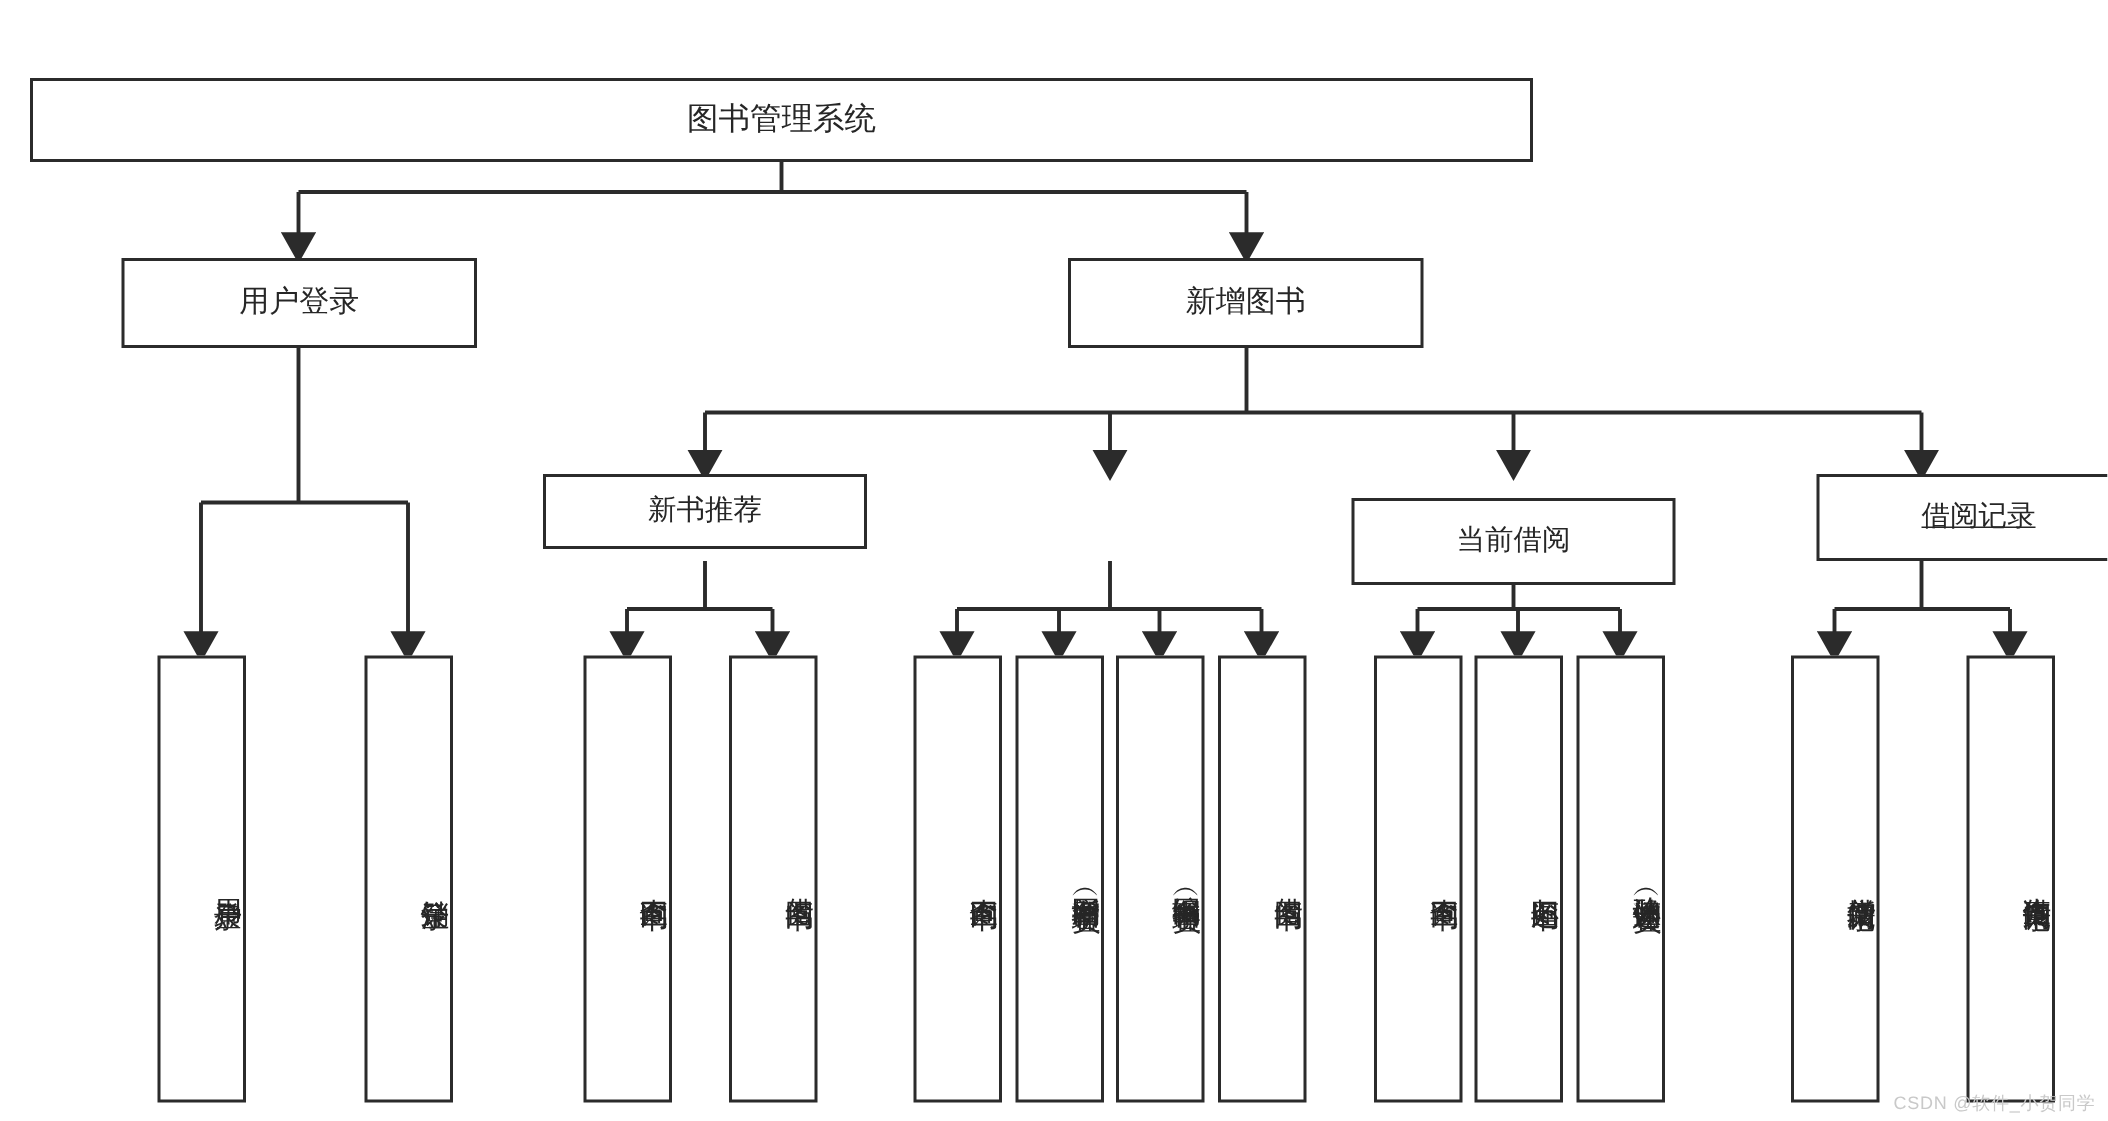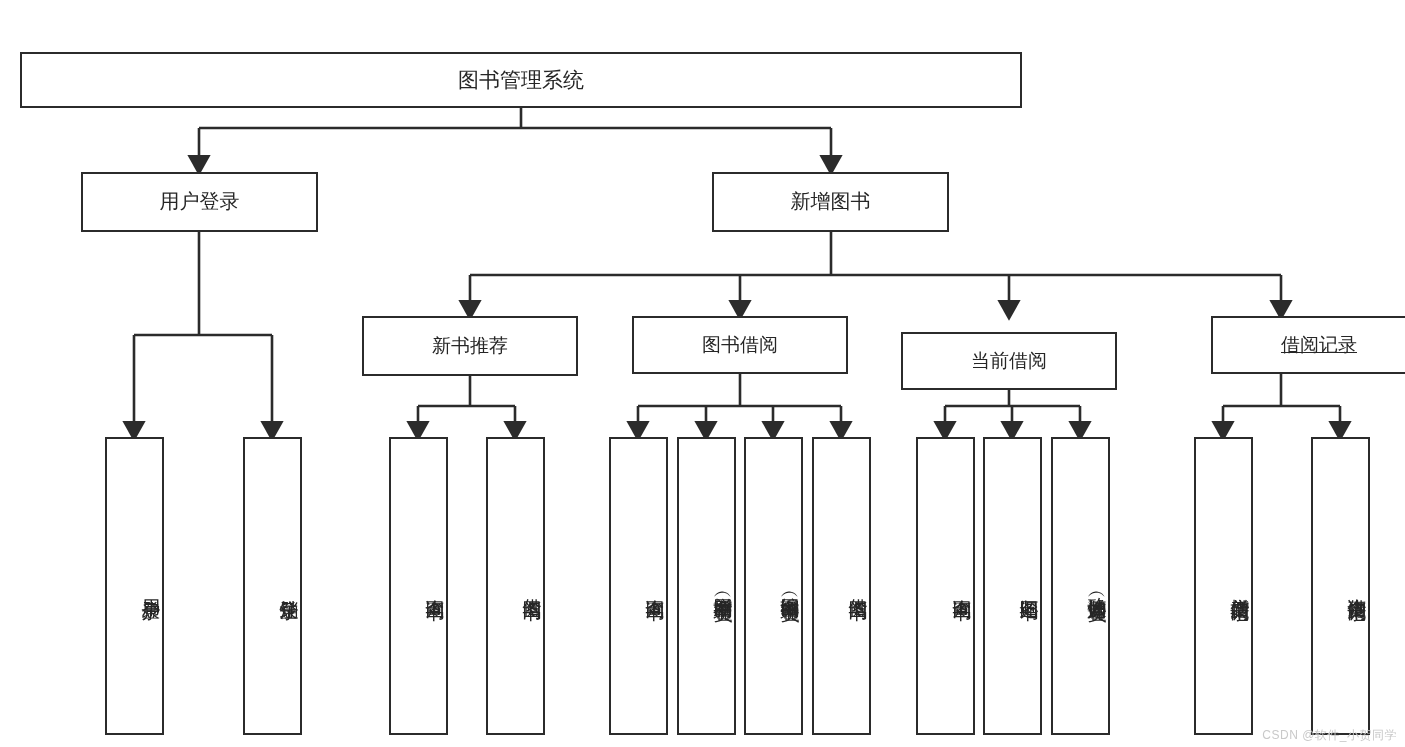--- a/index.html
+++ b/index.html
@@ -117,25 +117,22 @@
     <span>图书管理系统</span>
   </div>
 
   <div class="node lvl1" style="left:81px;top:172px;width:237px;height:60px;">
     <span>用户登录</span>
   </div>
   <div class="node lvl1" style="left:712px;top:172px;width:237px;height:60px;">
     <span>新增图书</span>
   </div>
 
-  <div class="node lvl2" style="left:362px;top:316px;width:216px;height:60px;">
+  <div class="node lvl2" style="left:362px;top:316px;width:216px;height:50px;">
     <span>新书推荐</span>
-  </div>
-  <div class="node lvl2" style="left:632px;top:316px;width:216px;height:58px;">
-    <span>图书借阅</span>
   </div>
   <div class="node lvl2" style="left:901px;top:332px;width:216px;height:58px;">
     <span>当前借阅</span>
   </div>
   <div class="node lvl2" style="left:1211px;top:316px;width:216px;height:58px;text-decoration:underline;">
     <span>借阅记录</span>
   </div>
 
   <div class="node leaf" style="left:105px;top:437px;width:59px;height:298px;">
     <span>用户登录</span>

